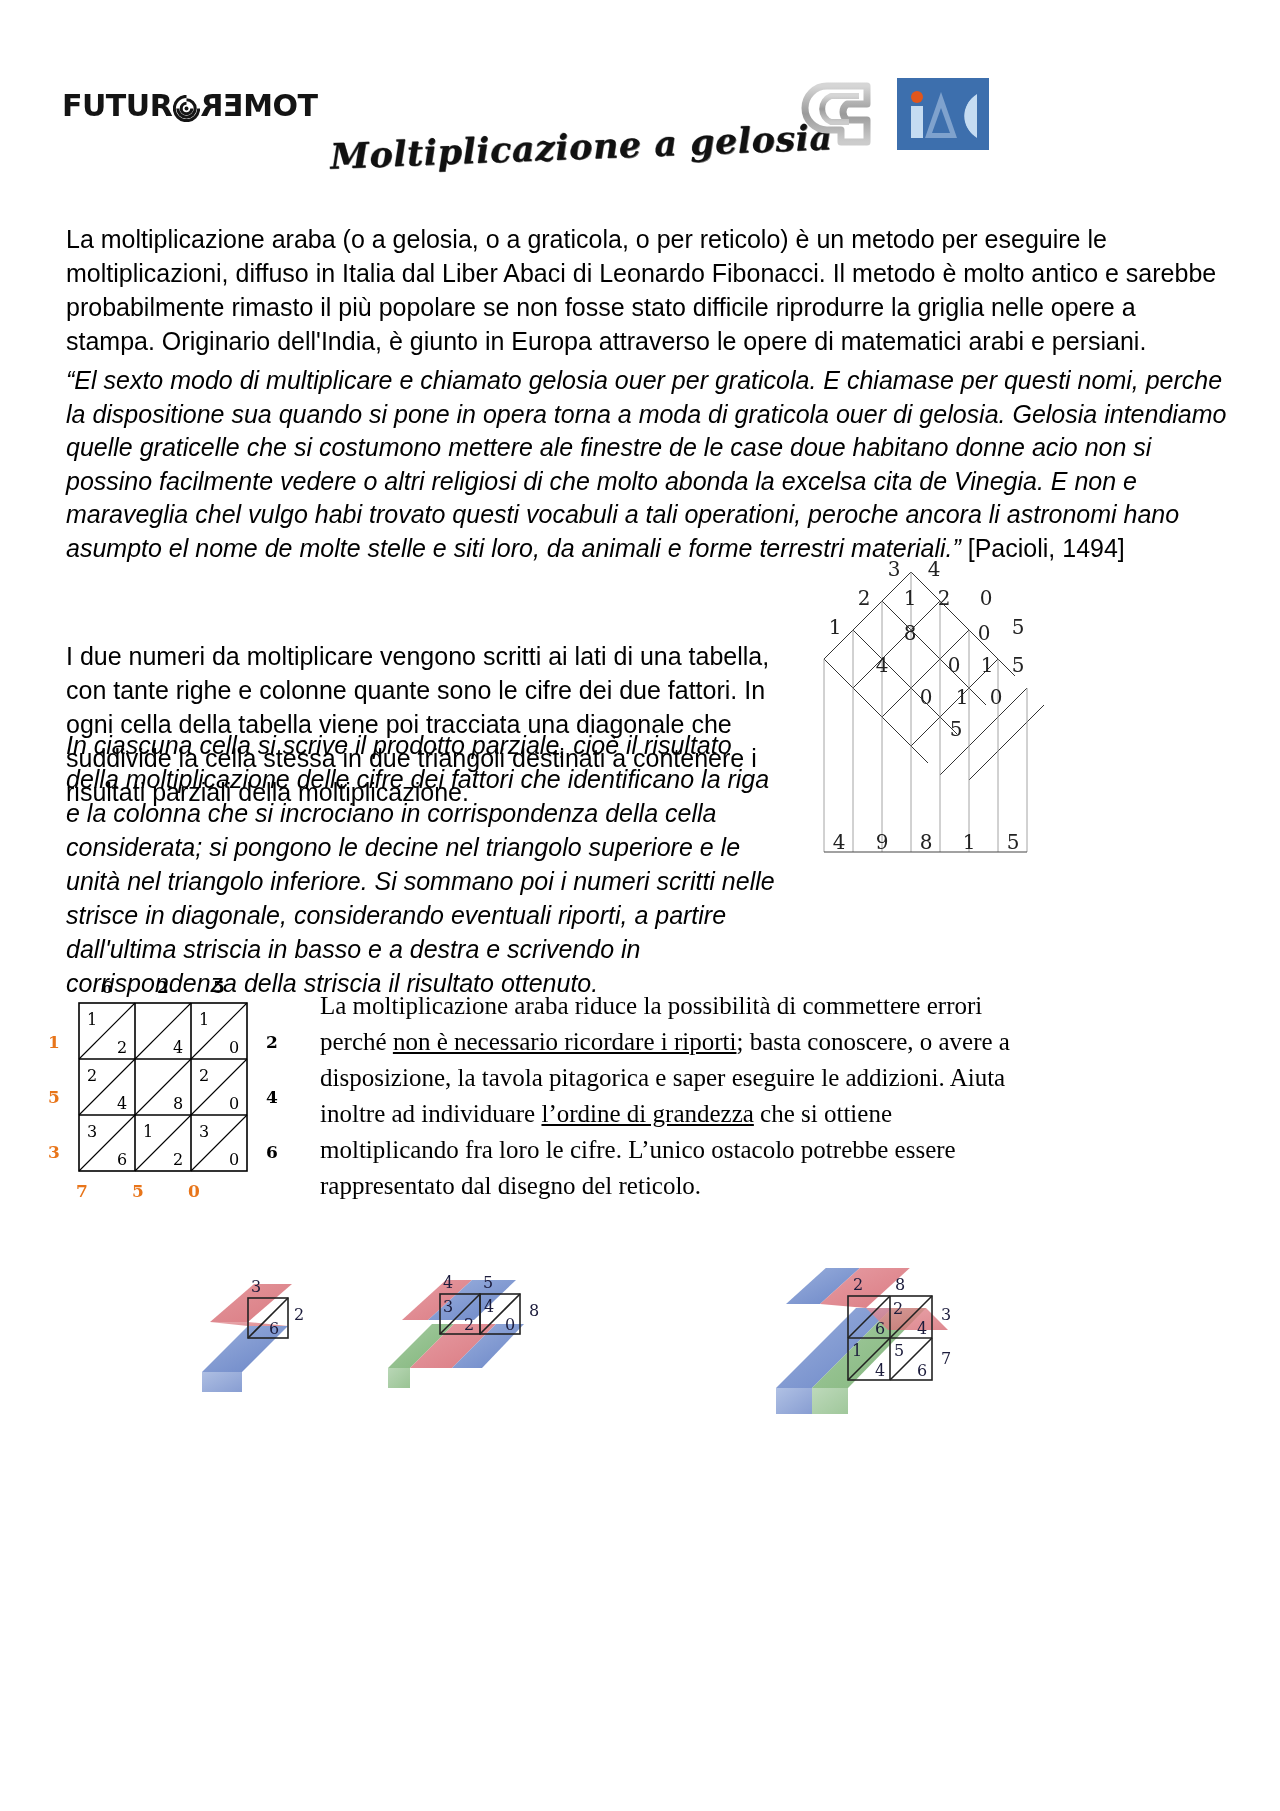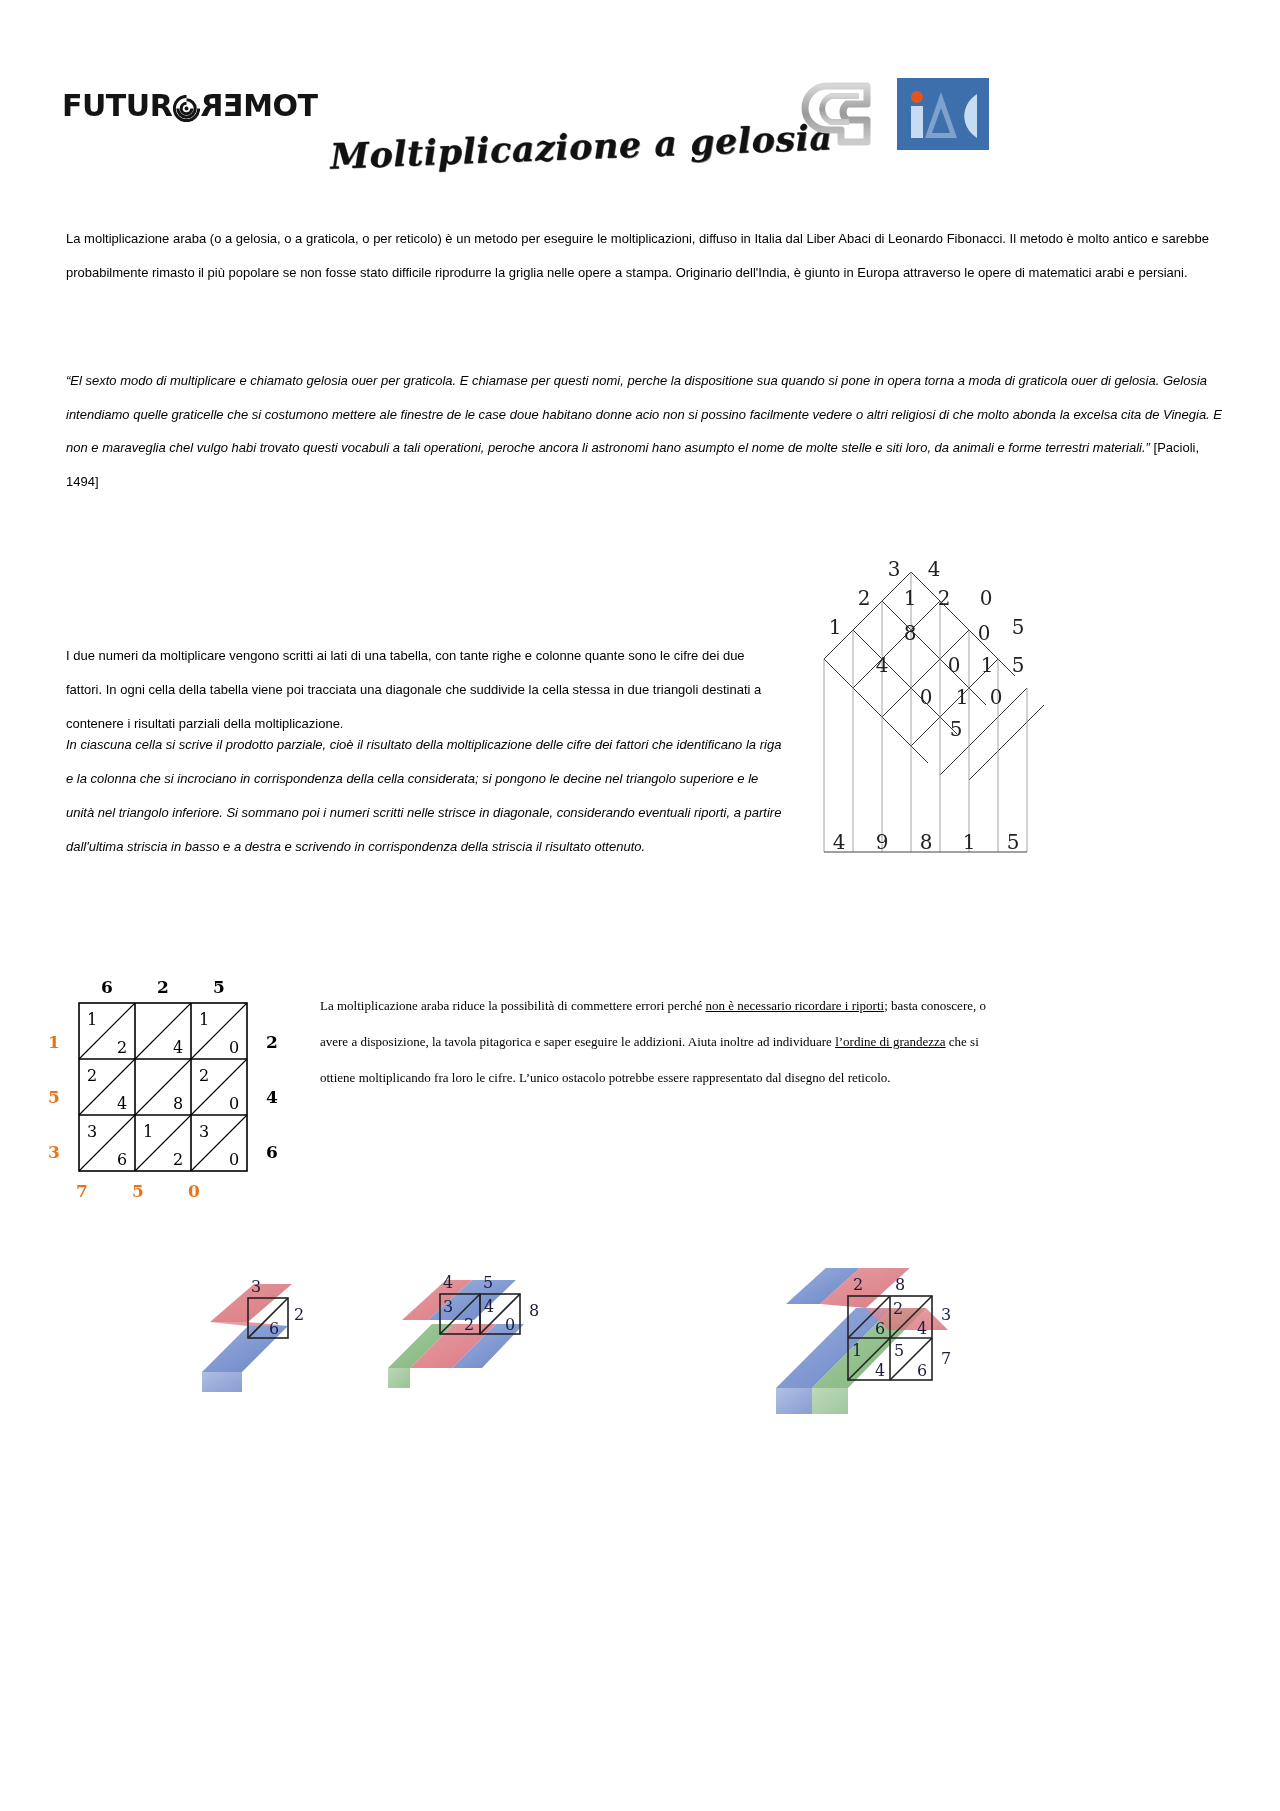--- a/index.html
+++ b/index.html
@@ -37,21 +37,21 @@
   }
   .logo-cnr{position:absolute;left:795px;top:74px;width:88px;height:78px;}
   .logo-iac{
     position:absolute;left:897px;top:78px;width:92px;height:72px;
     background:#3d6fad;
   }
 
   
   .para{
     position:absolute;
-    font-size:13px;line-height:34px;color:#000;
+    font-size:25px;line-height:34px;color:#000;
     text-align:left;
   }
   .p-intro{left:66px;top:222px;width:1160px;}
   .p-quote{
     left:66px;top:364px;width:1165px;
     font-style:italic;line-height:33.5px;
   }
   .p-quote .cite{font-style:normal;}
   .p-left-a{left:66px;top:630px;width:710px;margin-top:9px;}
   .p-left-b{left:66px;top:728px;width:720px;font-style:italic;}

